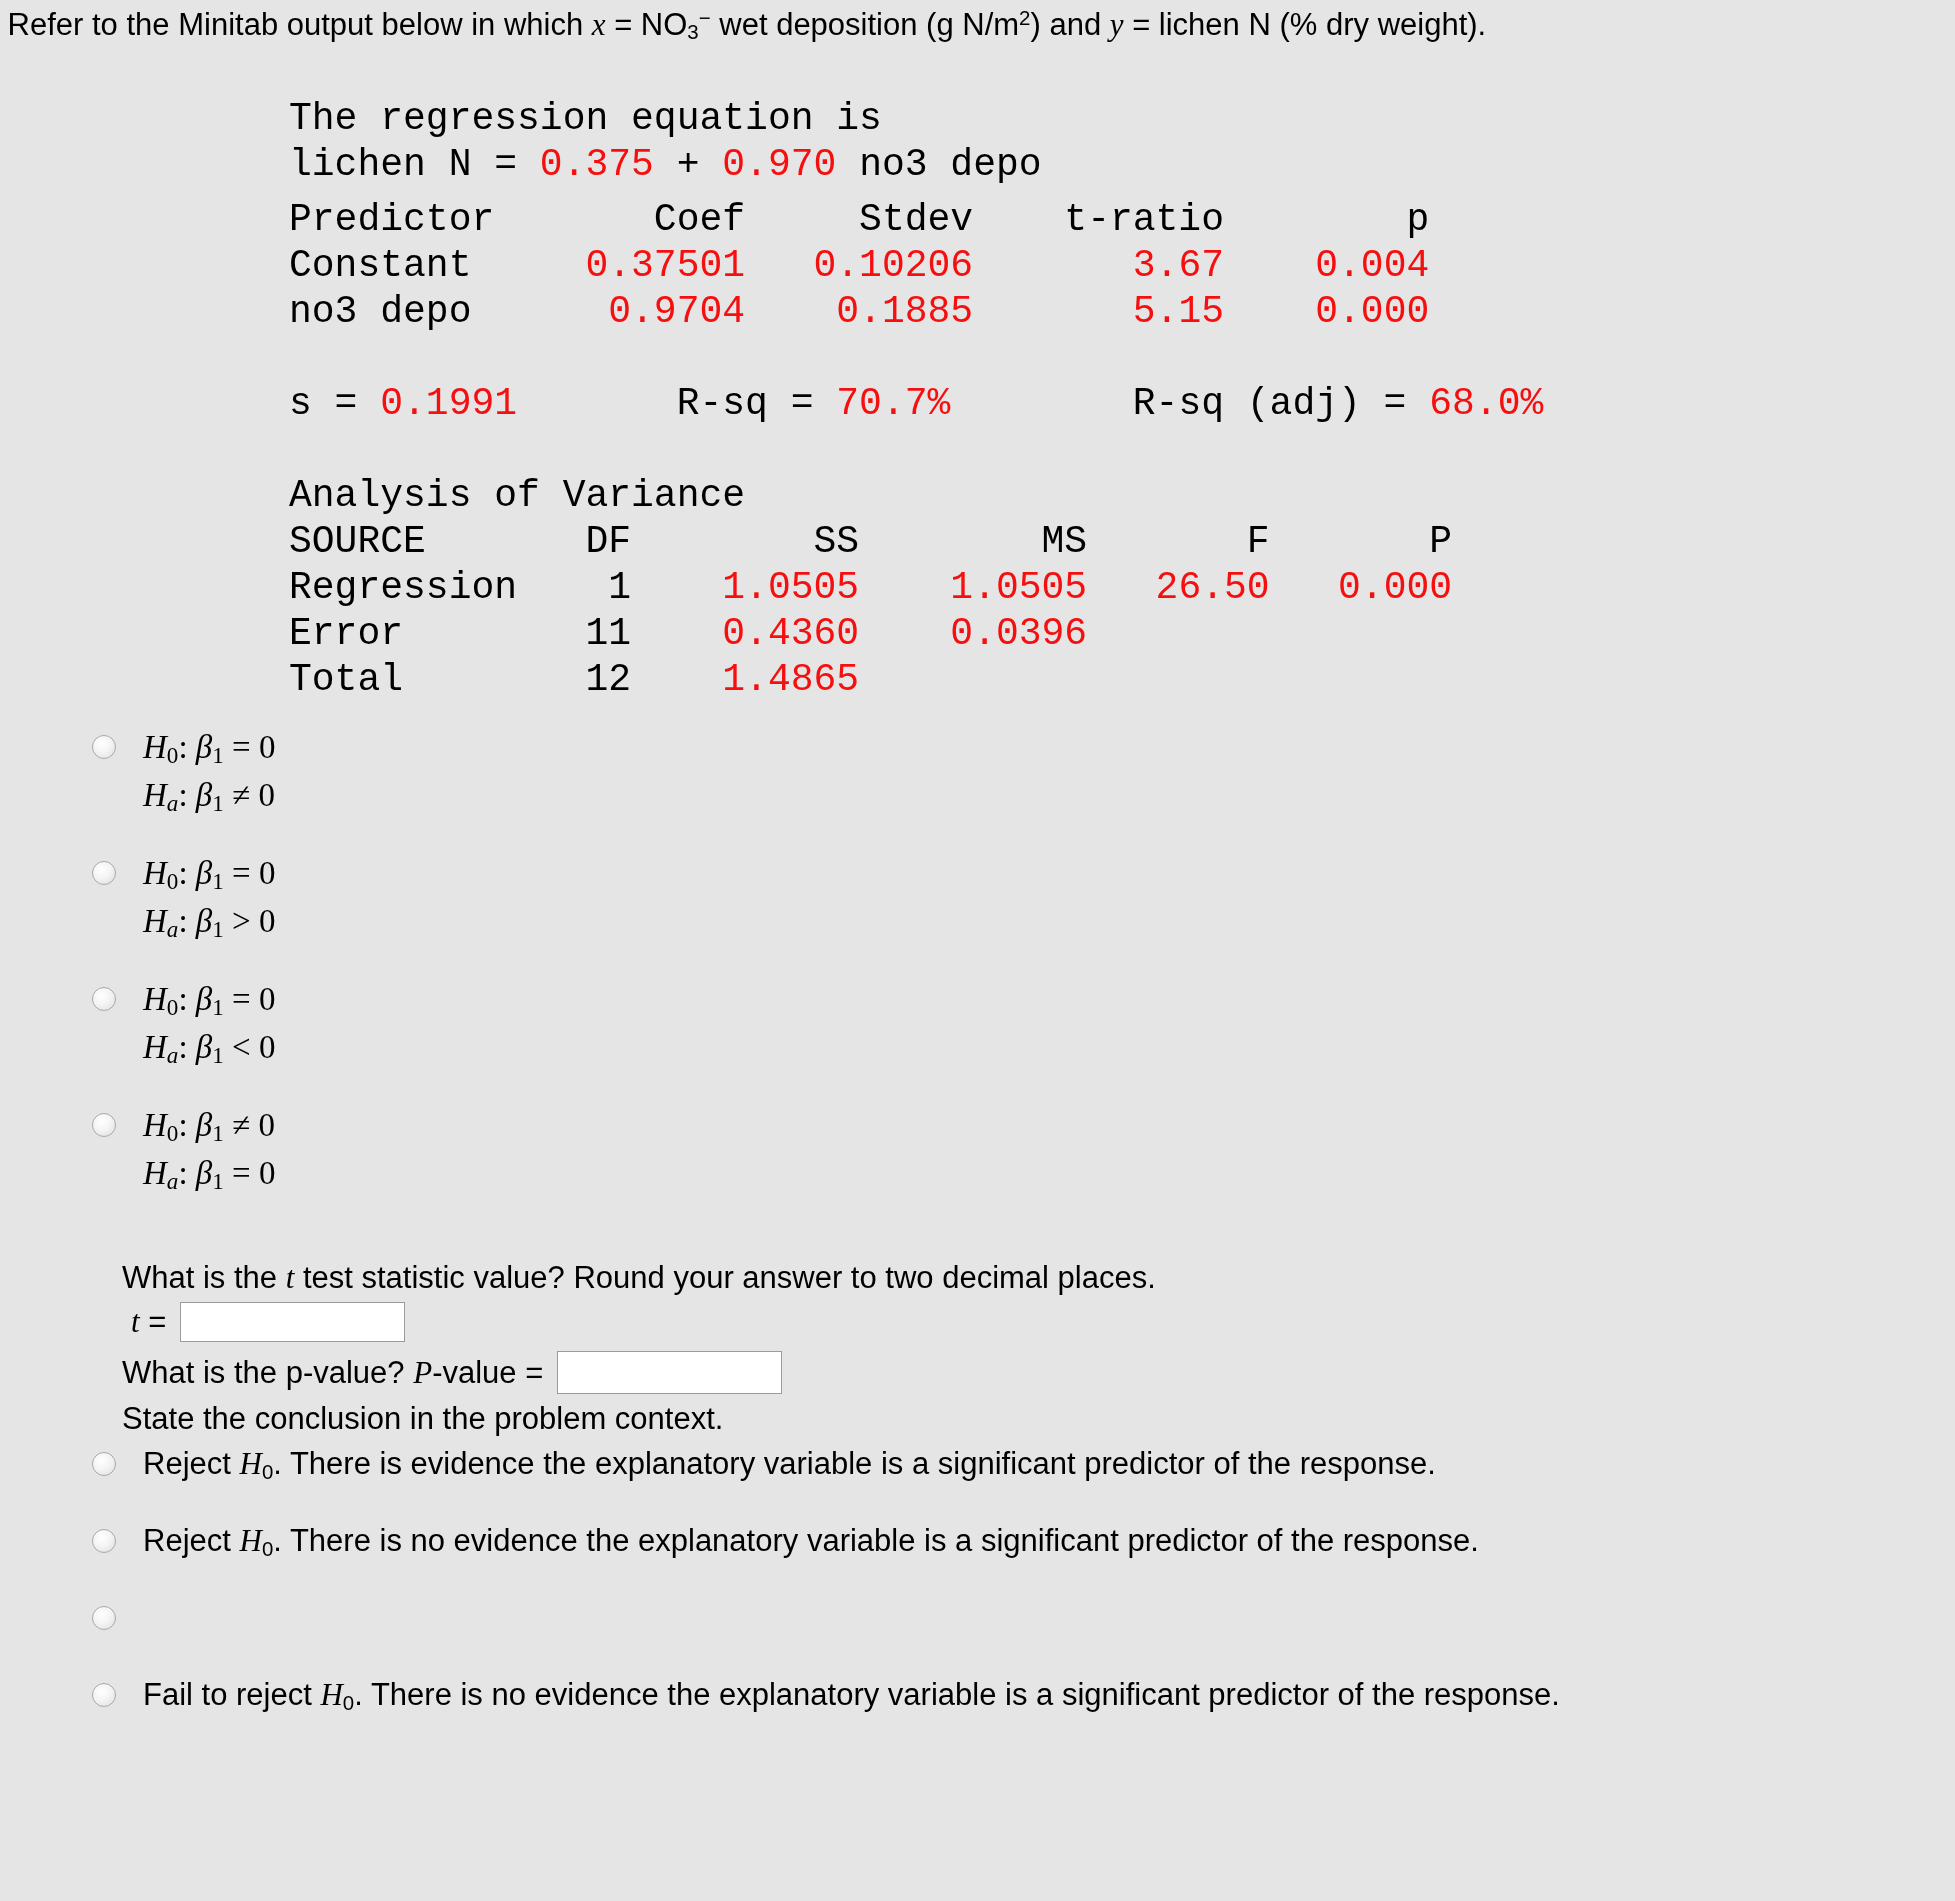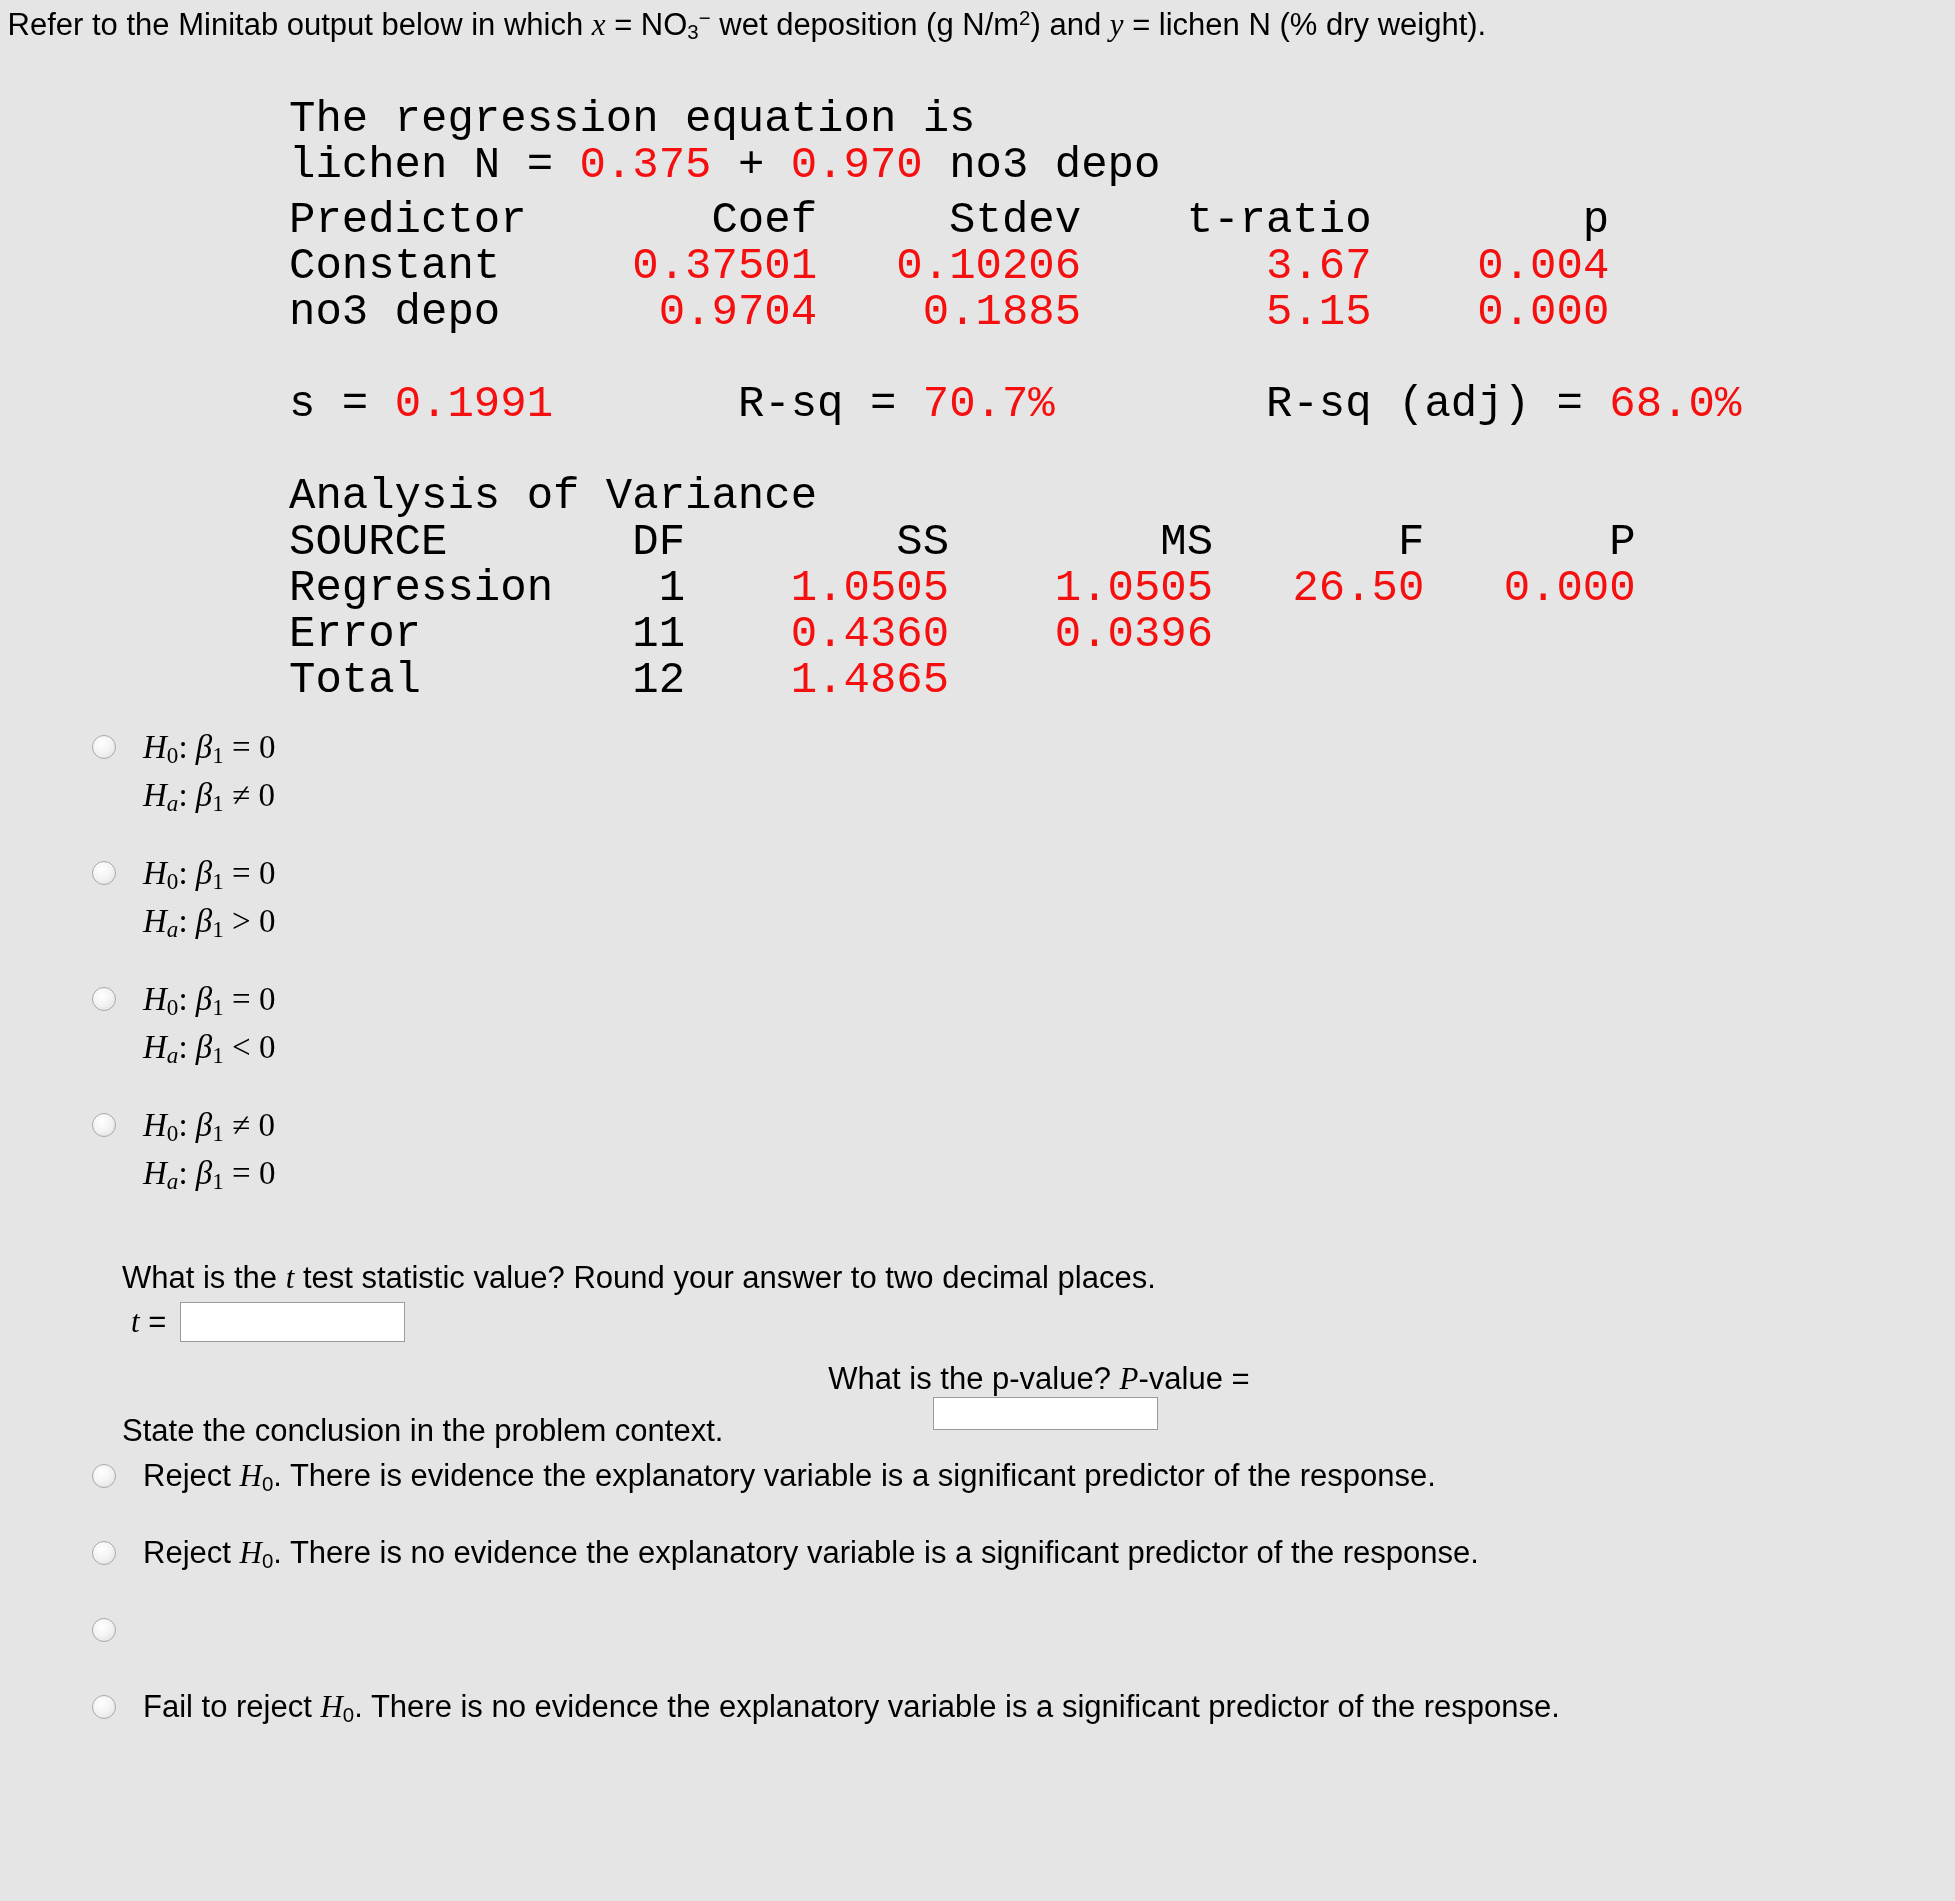--- a/index.html
+++ b/index.html
@@ -4,39 +4,39 @@
 <style>
   html,body{margin:0;padding:0;background:#ffffff;}
   .page{position:relative;width:1956px;height:1901px;background:#e5e5e5;overflow:hidden;
         font-family:"Liberation Sans",sans-serif;color:#000;}
   .intro{margin:5.7px 0 0 7.6px;font-size:31px;line-height:38px;}
   sub{font-size:66%;vertical-align:baseline;position:relative;top:0.22em;line-height:0;}
   sup{font-size:66%;vertical-align:baseline;position:relative;top:-0.45em;line-height:0;}
   .it{font-family:"Liberation Serif",serif;font-style:italic;}
   .red{color:#f50f0f;}
   .minitab{margin:52px 0 0 289px;font-family:"Liberation Mono",monospace;
-           font-size:44px;line-height:46px;white-space:pre;}
+           font-size:38px;line-height:46px;white-space:pre;}
   .mline{min-height:46px;}
   .minitab .mline:nth-child(3){margin-top:9.6px;}
   .q{margin:27px 0 0 122px;font-size:31px;line-height:48px;}
   .hyp-list{margin-top:-7.6px;}
   .opt{display:flex;align-items:flex-start;padding-left:92px;}
   .math-opt{margin-bottom:30px;}
   .radio{flex:0 0 auto;width:24px;height:24px;border-radius:50%;
          border:1.9px solid #a9a9a9;box-sizing:border-box;margin:12.4px 27px 0 0;
          background:radial-gradient(circle at 40% 35%, #ffffff 0%, #f4f4f4 45%, #dcdcdc 100%);}
   .opt-lines{flex:0 1 auto;}
   .math{font-family:"Liberation Serif",serif;font-size:33px;line-height:48px;}
   .math sub{font-size:70%;top:0.25em;}
   .q2{margin:59px 0 0 122px;font-size:31px;line-height:44px;}
   .trow{margin:0 0 0 131px;height:44px;display:flex;align-items:center;font-size:31px;}
   .tlabel{margin-right:13.4px;}
   .answer-input{width:225px;height:40px;border:1.9px solid #9b9b9b;background:#fff;
                 font-family:"Liberation Sans",sans-serif;font-size:27px;padding:0 7.6px;box-sizing:border-box;}
-  .prow{margin:17px 0 0 122px;height:48px;display:flex;align-items:center;font-size:31px;flex-direction:column;}
+  .prow{margin:5px 0 0 122px;height:48px;display:flex;align-items:center;font-size:31px;}
   .prow .answer-input{height:43px;margin-left:13.4px;}
   .q3{margin:3.8px 0 0 122px;font-size:31px;line-height:38px;}
   .concl-list{margin-top:1.9px;}
   .concl-opt{margin-bottom:29px;height:48px;}
   .copt-text{font-size:31px;line-height:48px;}
 </style>
 </head>
 <body>
 
 <div class="page">

